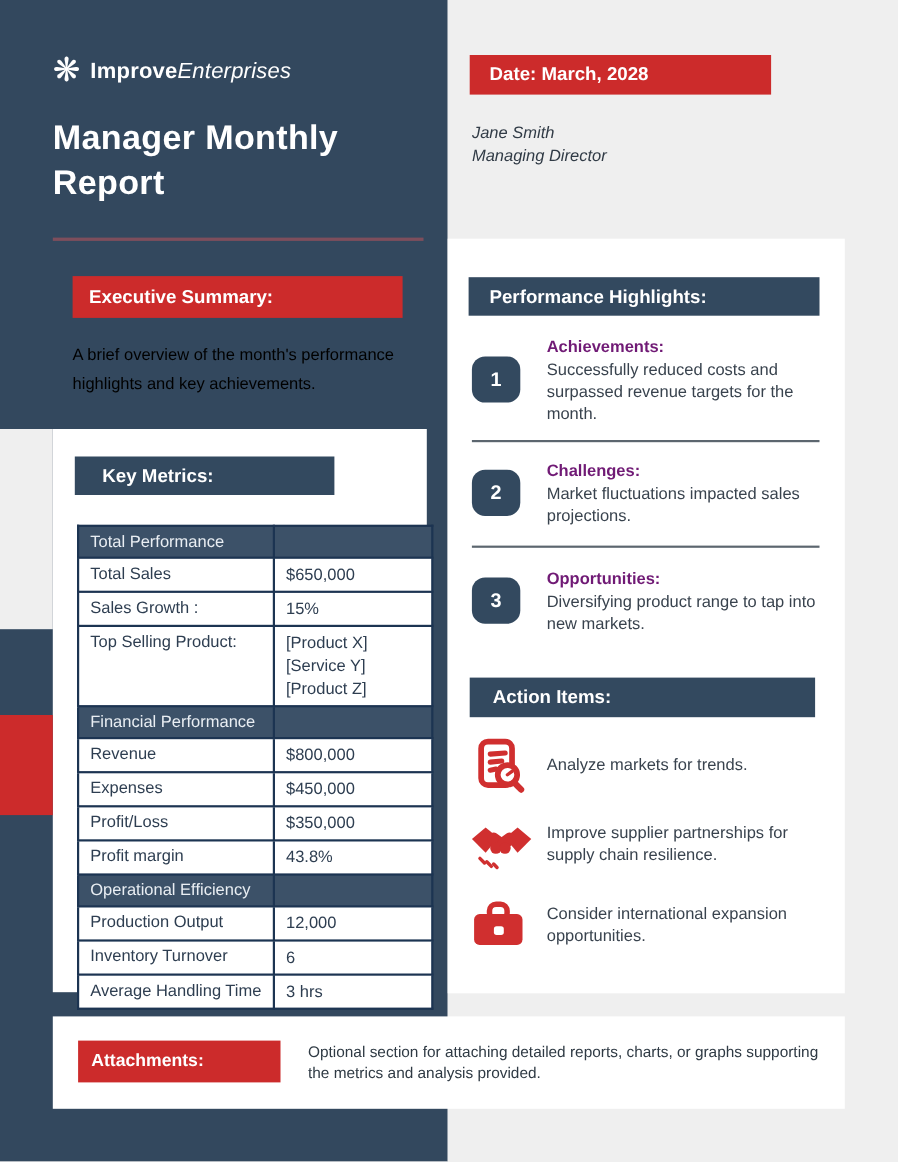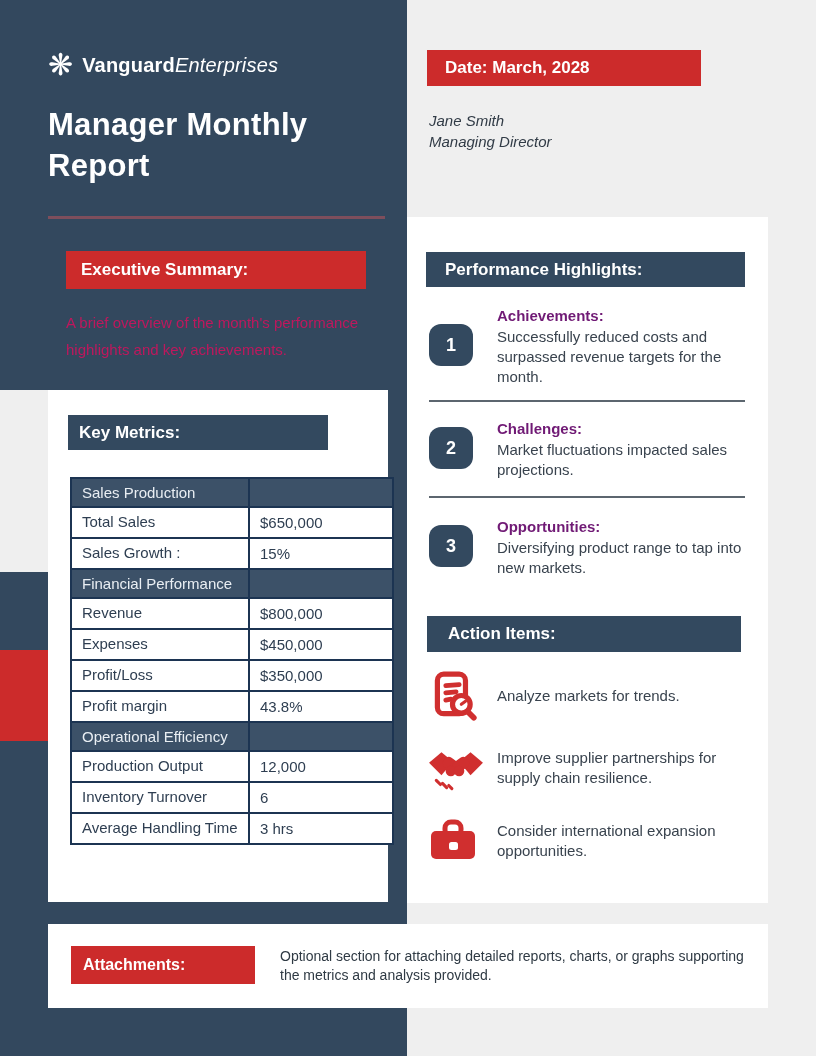--- a/index.html
+++ b/index.html
@@ -26,25 +26,25 @@
                 line-height:41px; color:#FFFFFF; letter-spacing:.3px; }
   .title-divider { left:48px; top:216px; width:337px; height:3px; background:#7E4E5C; }
 
   
   .bar { color:#FFFFFF; font-weight:700; font-size:17px; display:flex; align-items:center; }
   .bar-red  { background:#CC2B2B; }
   .bar-navy { background:#33495F; }
 
   .bar-exec   { left:66px;  top:251px; width:300px; height:38px; padding-left:15px; }
   .bar-date   { left:427px; top:50px;  width:274px; height:36px; padding-left:18px; }
-  .bar-keymx  { left:68px;  top:415px; width:260px; height:35px; padding-left:11px; }
+  .bar-keymx  { left:68px;  top:415px; width:236px; height:35px; padding-left:25px; }
   .bar-ph     { left:426px; top:252px; width:319px; height:35px; padding-left:19px; }
   .bar-action { left:427px; top:616px; width:314px; height:36px; padding-left:21px; }
 
-  .exec-body { left:66px; top:309px; width:316px; font-size:15px; line-height:27px; color:#be185d; }
+  .exec-body { left:66px; top:309px; width:316px; font-size:15px; line-height:27px; color:#000000; }
 
   
   .prepared { left:429px; top:110px; font-style:italic; font-size:15px; line-height:21px; color:#313B46; }
   .prepared .pb-label { font-weight:700; }
 
   
   .km-table { left:70px; top:477px; border-collapse:collapse; table-layout:fixed; width:297px;
               font-size:15px; }
   .km-table td { border:2px solid #1C3452; padding:4px 10px; vertical-align:top; line-height:19px; }
   .km-table .td-label { width:178px; }
@@ -72,48 +72,54 @@
 
 <div class="abs col-left"></div>
 <div class="abs col-right"></div>
 <div class="abs panel-right-white"></div>
 <div class="abs card-left-white"></div>
 <div class="abs notch-gray"></div>
 <div class="abs notch-red"></div>
 
 <div class="abs logo-row">
   <span class="logo-glyph">❋</span>
-  <span class="logo-text"><span class="logo-bold">Vanguard</span><span class="logo-italic">Enterprises</span></span>
+  <span class="logo-text"><span class="logo-bold">Improve</span><span class="logo-italic">Enterprises</span></span>
 </div>
 <h1 class="abs page-title">Manager Monthly Report</h1>
 <div class="abs title-divider"></div>
 
 <div class="abs bar bar-red bar-date">Date: March, 2028</div>
 <div class="abs prepared">
   <div>Jane Smith</div>
   <div>Managing Director</div>
 </div>
 
 <div class="abs bar bar-red bar-exec">Executive Summary:</div>
 <p class="abs exec-body">A brief overview of the month's performance highlights and key achievements.</p>
 
 <div class="abs bar bar-navy bar-keymx">Key Metrics:</div>
 <table class="abs km-table">
   <tbody>
       <tr class="tr-section">
-        <td class="td-label">Sales Production</td>
+        <td class="td-label">Total Performance</td>
         <td class="td-value"></td>
       </tr>
       <tr class="tr-data">
         <td class="td-label">Total Sales</td>
         <td class="td-value">$650,000</td>
       </tr>
       <tr class="tr-data">
         <td class="td-label">Sales Growth :</td>
         <td class="td-value">15%</td>
+      </tr>
+      <tr class="tr-data">
+        <td class="td-label">Top Selling Product:</td>
+        <td class="td-value">[Product X]
+[Service Y]
+[Product Z]</td>
       </tr>
       <tr class="tr-section">
         <td class="td-label">Financial Performance</td>
         <td class="td-value"></td>
       </tr>
       <tr class="tr-data">
         <td class="td-label">Revenue</td>
         <td class="td-value">$800,000</td>
       </tr>
       <tr class="tr-data">

